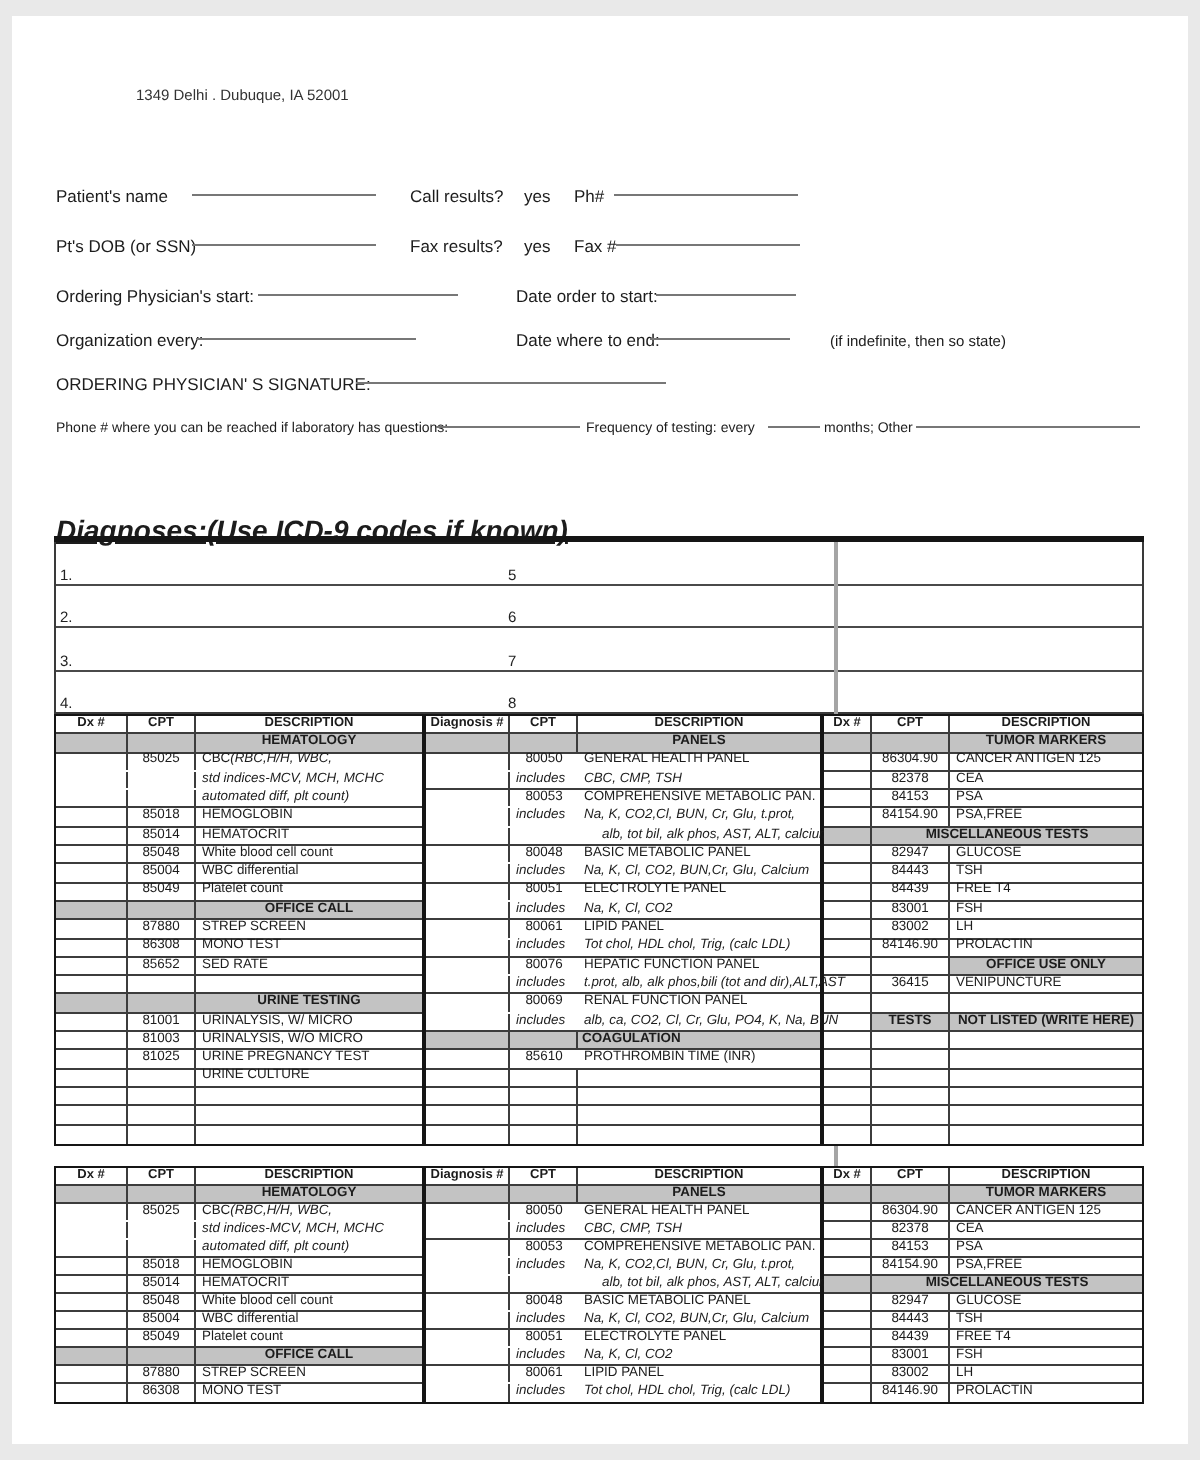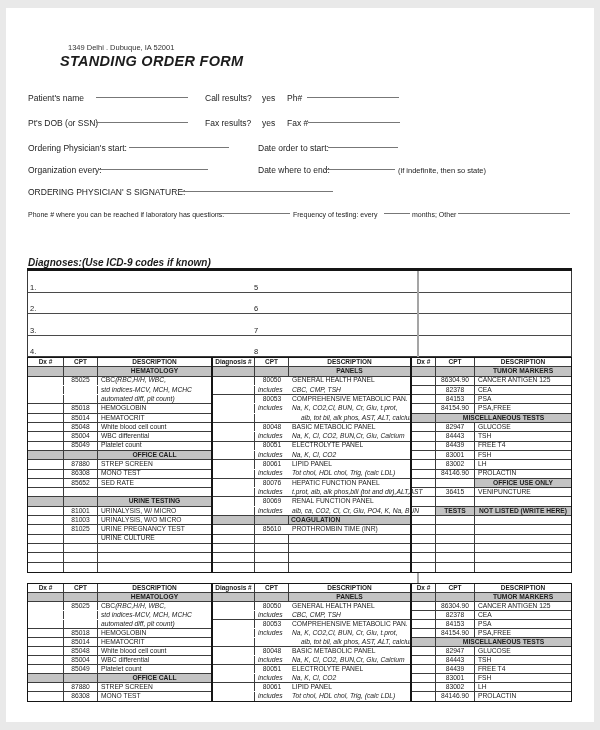--- a/index.html
+++ b/index.html
@@ -10,21 +10,21 @@
   .abs{position:absolute;}
   
   .clinic{font-size:11.5px;font-weight:bold;font-style:italic;text-decoration:underline;letter-spacing:.2px;}
   .addr{font-size:7.5px;color:#333;}
   .ftitle{font-size:14.5px;font-weight:bold;font-style:italic;letter-spacing:.3px;}
   
   .lbl{font-size:8.5px;white-space:nowrap;}
   .lbl-sm{font-size:7px;white-space:nowrap;}
   .wline{border-bottom:1px solid #777;height:10px;}
   
-  .diag-label{font-size:10px;font-weight:bold;font-style:italic;}
+  .diag-label{font-size:14px;font-weight:bold;font-style:italic;text-decoration:underline;}
   .thickbar{background:#151515;}
   #diagbox{border:1px solid #3a3a3a;border-top:none;display:flex;flex-direction:column;}
   .drow{flex:1;position:relative;border-bottom:1px solid #4a4a4a;}
   .drow:last-child{border-bottom:none;}
   .dnum{position:absolute;bottom:0;font-size:7.5px;color:#222;}
   .vline{background:#a5a5a5;}
   
   .otable{display:flex;background:#151515;border:1.5px solid #151515;gap:2px;z-index:2;}
   .tgroup{background:#fff;display:flex;flex-direction:column;}
   .trow{display:flex;box-sizing:border-box;height:var(--rh);border-bottom:1px solid #3c3c3c;
@@ -45,21 +45,20 @@
   
   .frame{background:#e9e9e9;z-index:9;}
 </style>
 </head>
 <body>
 
 <div id="screen">
   <div id="page">
 
     <div class="abs addr" style="left:62px;top:35px;">1349 Delhi . Dubuque, IA   52001</div>
-    <div class="abs ftitle" style="left:54px;top:45px;">STANDING ORDER FORM</div>
 
     <div class="abs lbl" style="left:22px;top:85px;">Patient's name</div>
     <div class="abs wline" style="left:90px;top:79px;width:92px;"></div>
     <div class="abs lbl" style="left:199px;top:85px;">Call results?</div>
     <div class="abs lbl" style="left:256px;top:85px;">yes</div>
     <div class="abs lbl" style="left:281px;top:85px;">Ph#</div>
     <div class="abs wline" style="left:301px;top:79px;width:92px;"></div>
 
     <div class="abs lbl" style="left:22px;top:110px;">Pt's DOB (or SSN)</div>
     <div class="abs wline" style="left:90px;top:104px;width:92px;"></div>
@@ -70,21 +69,21 @@
 
     <div class="abs lbl" style="left:22px;top:135px;">Ordering Physician's start:</div>
     <div class="abs wline" style="left:123px;top:129px;width:100px;"></div>
     <div class="abs lbl" style="left:252px;top:135px;">Date order to start:</div>
     <div class="abs wline" style="left:322px;top:129px;width:70px;"></div>
 
     <div class="abs lbl" style="left:22px;top:157px;">Organization every:</div>
     <div class="abs wline" style="left:92px;top:151px;width:110px;"></div>
     <div class="abs lbl" style="left:252px;top:157px;">Date where to end:</div>
     <div class="abs wline" style="left:319px;top:151px;width:70px;"></div>
-    <div class="abs lbl" style="left:392px;top:158px;font-size:7.5px;">(if indefinite, then so state)</div>
+    <div class="abs lbl" style="left:409px;top:158px;font-size:7.5px;">(if indefinite, then so state)</div>
 
     <div class="abs lbl" style="left:22px;top:179px;">ORDERING PHYSICIAN' S SIGNATURE:</div>
     <div class="abs wline" style="left:172px;top:173px;width:155px;"></div>
 
     <div class="abs lbl-sm" style="left:22px;top:203px;">Phone # where you can be reached if laboratory has questions:</div>
     <div class="abs wline" style="left:212px;top:195px;width:72px;"></div>
     <div class="abs lbl-sm" style="left:287px;top:203px;">Frequency of testing:  every</div>
     <div class="abs wline" style="left:378px;top:195px;width:26px;"></div>
     <div class="abs lbl-sm" style="left:406px;top:203px;">months; Other</div>
     <div class="abs wline" style="left:452px;top:195px;width:112px;"></div>

